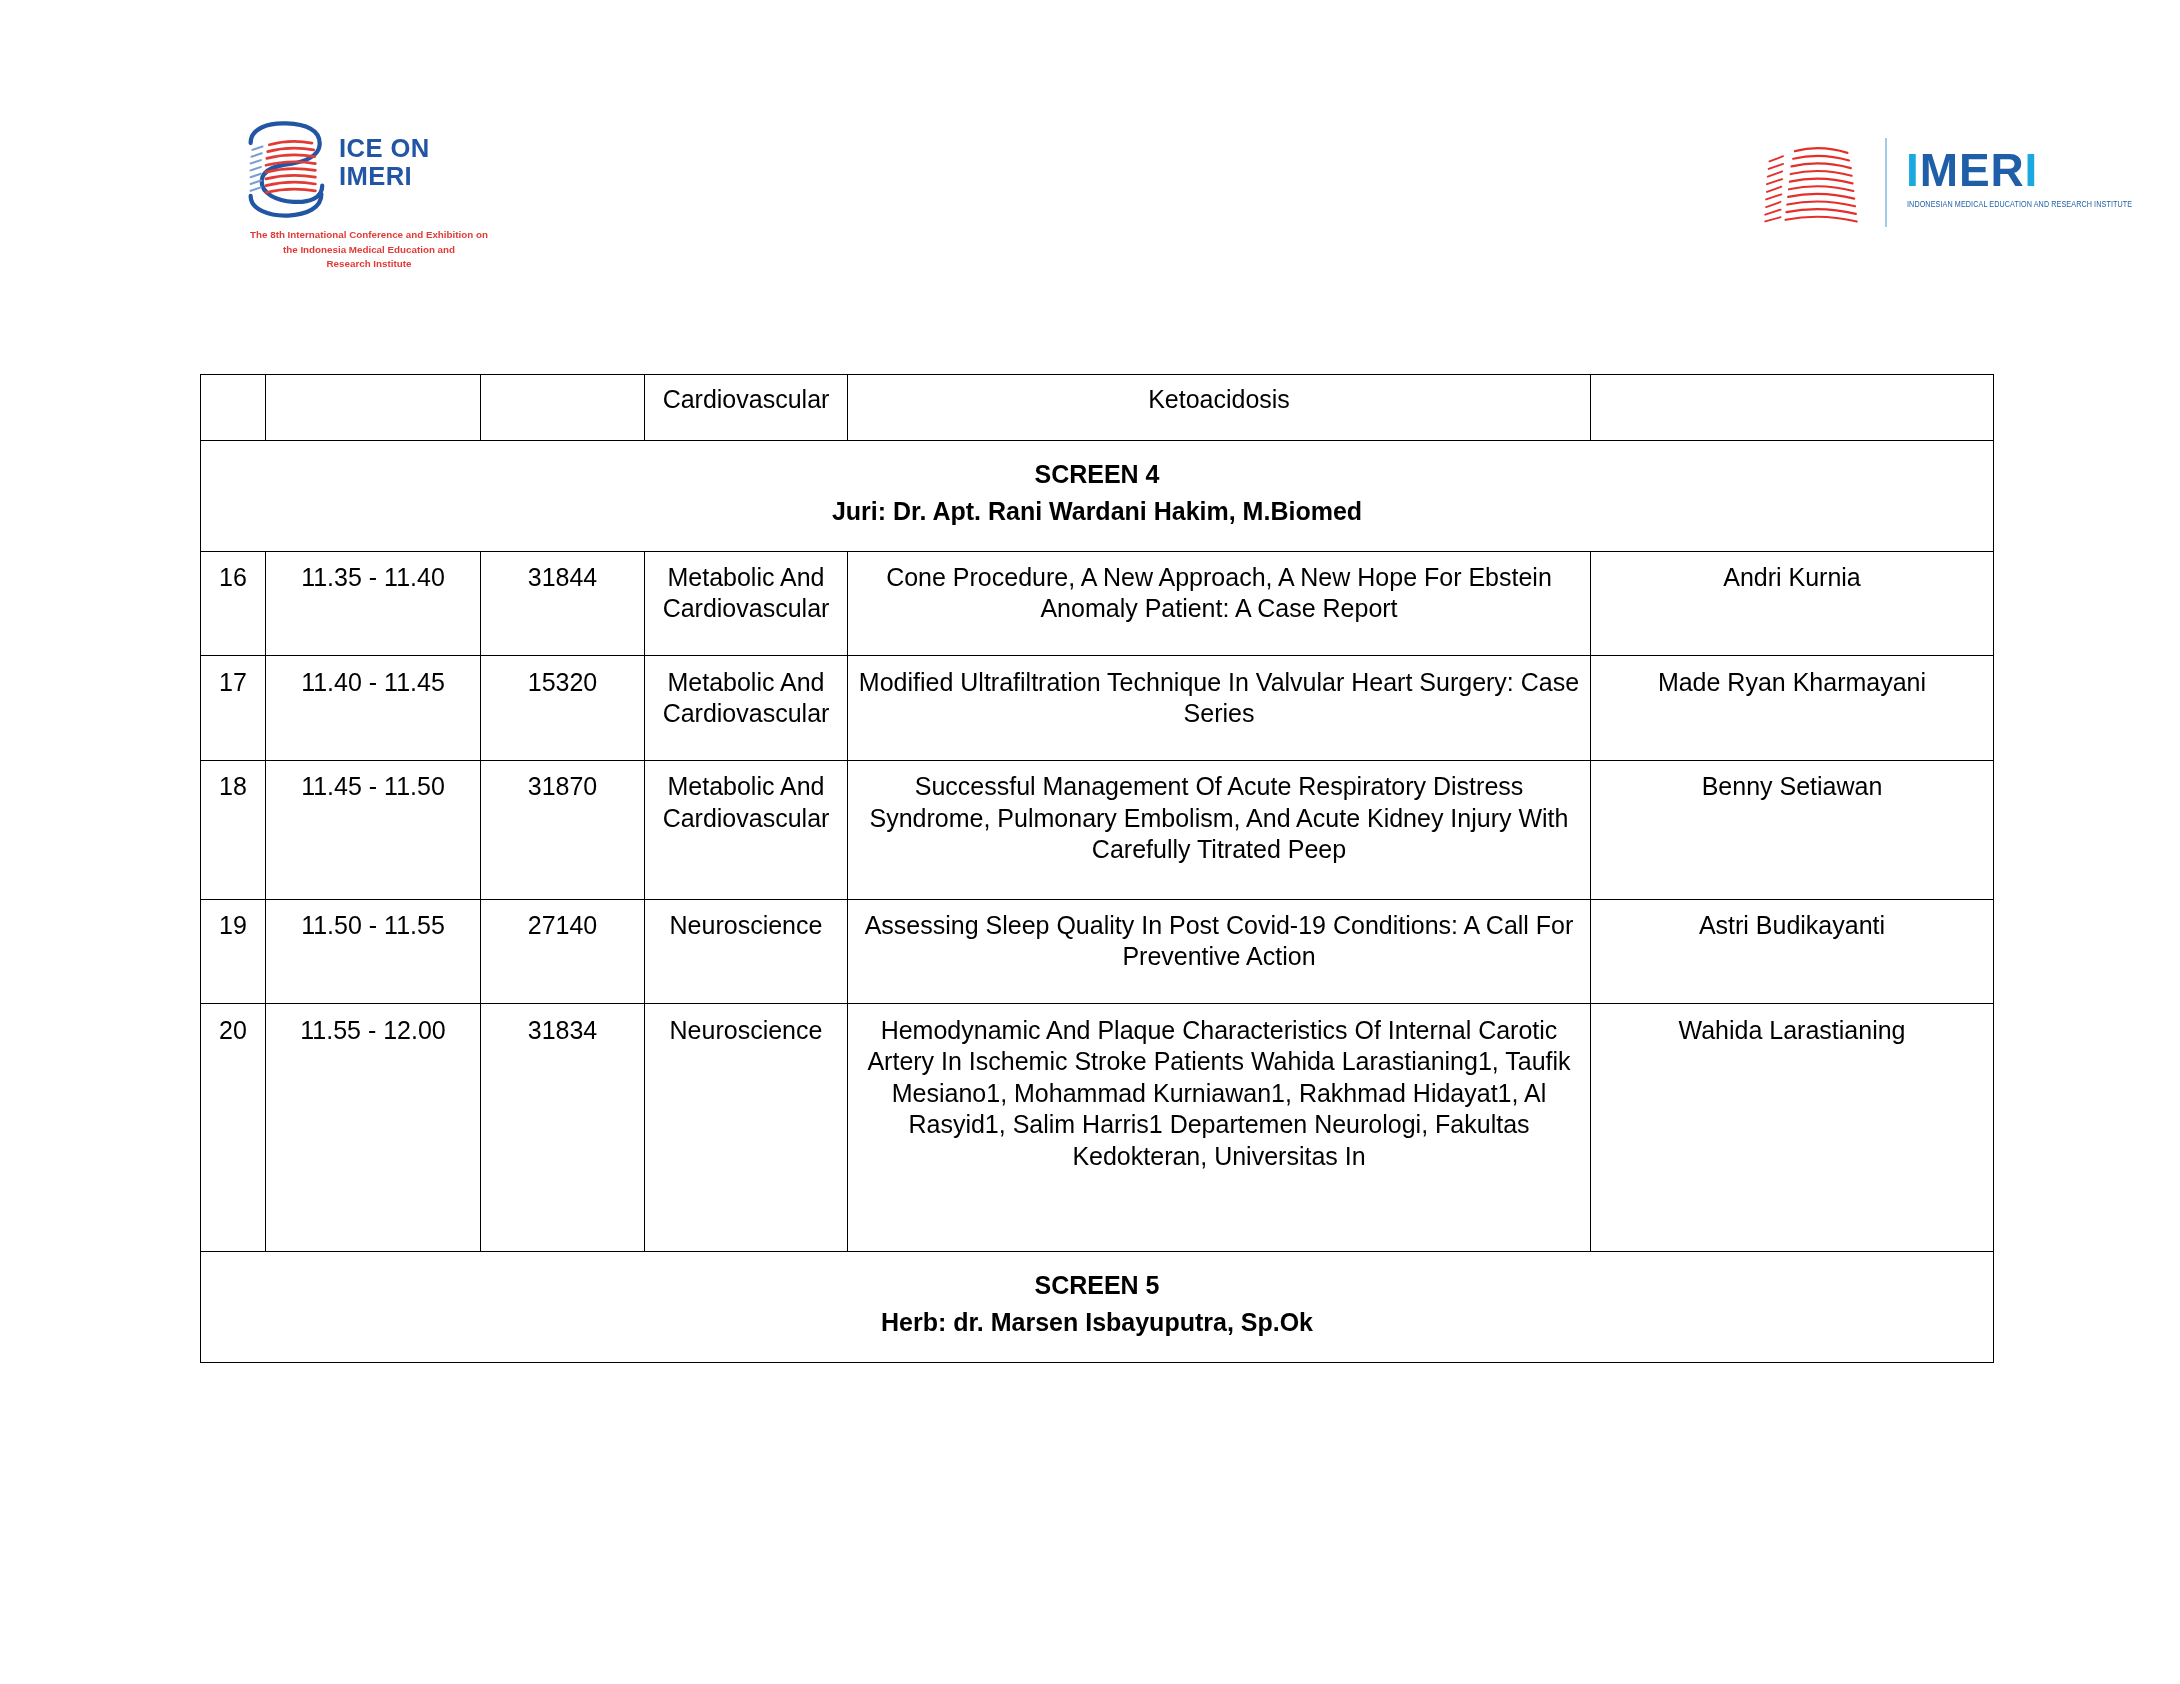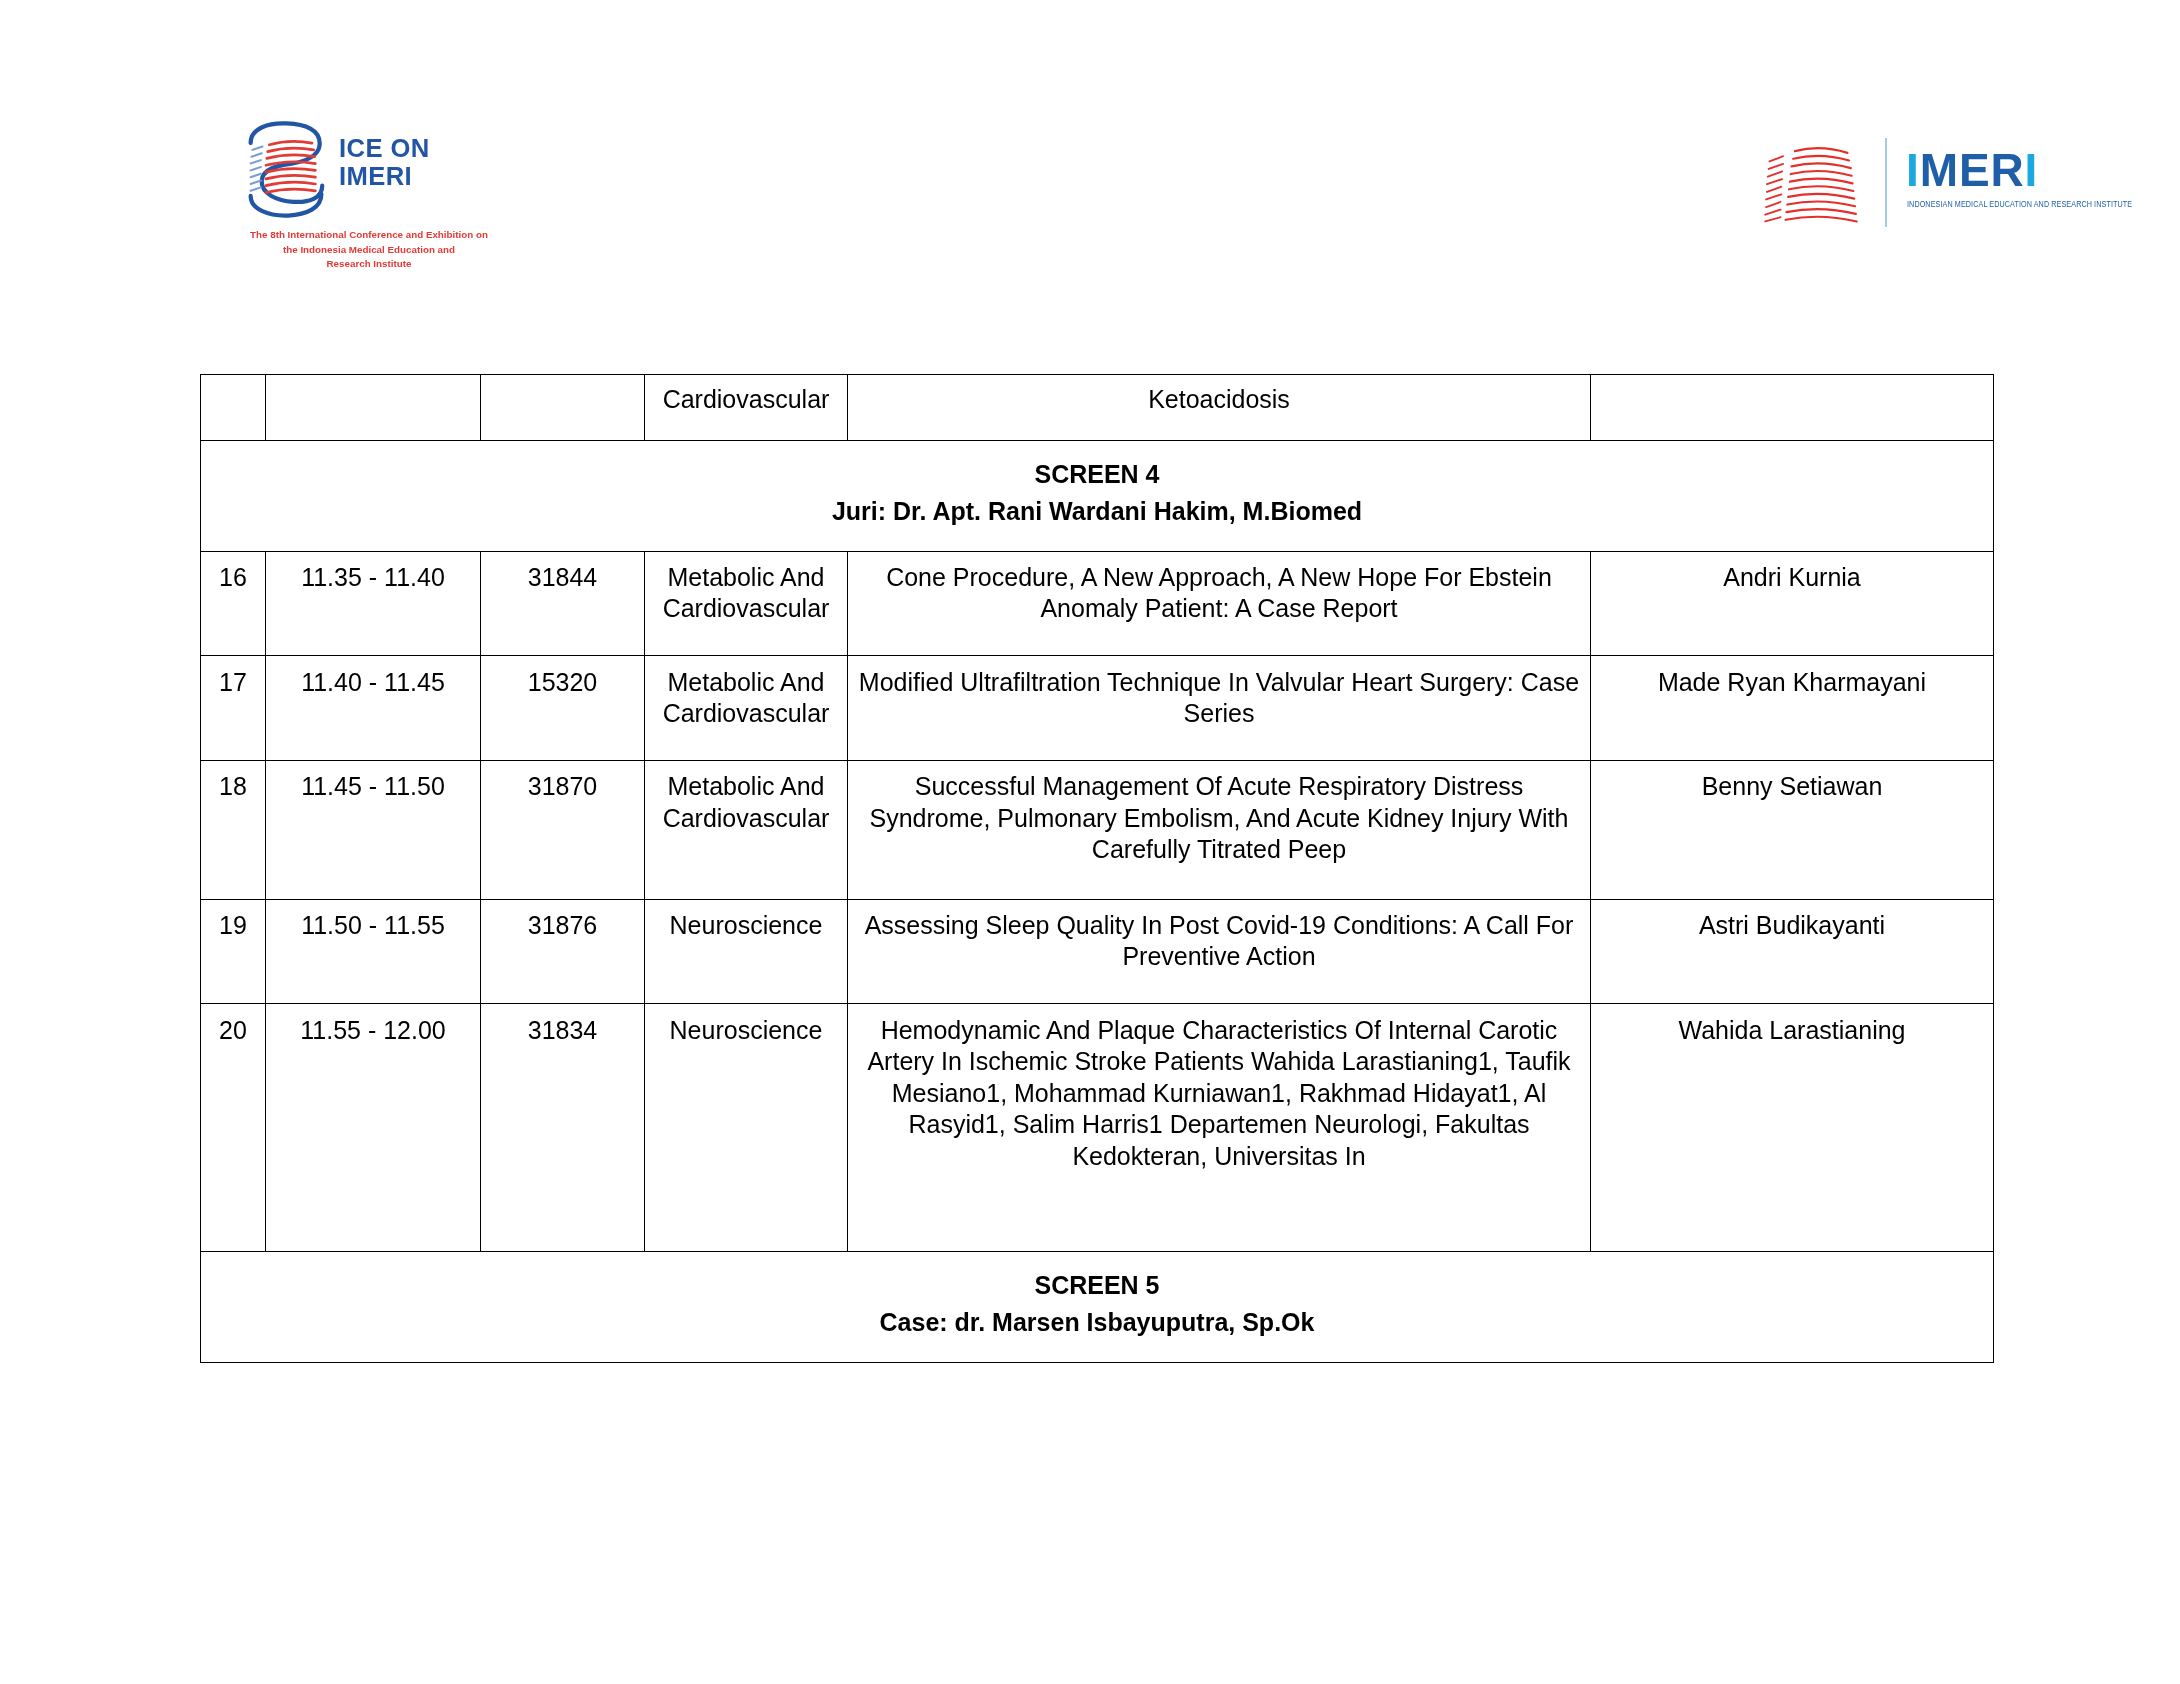--- a/index.html
+++ b/index.html
@@ -279,39 +279,39 @@
         <td class="c-time">11.45 - 11.50</td>
         <td class="c-id">31870</td>
         <td class="c-topic">Metabolic And Cardiovascular</td>
         <td class="c-title">Successful Management Of Acute Respiratory Distress Syndrome, Pulmonary Embolism, And Acute Kidney Injury With Carefully Titrated Peep</td>
         <td class="c-speaker">Benny Setiawan</td>
       </tr>
 
       <tr class="data-row r19">
         <td class="c-no">19</td>
         <td class="c-time">11.50 - 11.55</td>
-        <td class="c-id">31876</td>
+        <td class="c-id">27140</td>
         <td class="c-topic">Neuroscience</td>
         <td class="c-title">Assessing Sleep Quality In Post Covid-19 Conditions: A Call For Preventive Action</td>
         <td class="c-speaker">Astri Budikayanti</td>
       </tr>
 
       <tr class="data-row r20">
         <td class="c-no">20</td>
         <td class="c-time">11.55 - 12.00</td>
         <td class="c-id">31834</td>
         <td class="c-topic">Neuroscience</td>
         <td class="c-title">Hemodynamic And Plaque Characteristics Of Internal Carotic Artery In Ischemic Stroke Patients Wahida Larastianing1, Taufik Mesiano1, Mohammad Kurniawan1, Rakhmad Hidayat1, Al Rasyid1, Salim Harris1 Departemen Neurologi, Fakultas Kedokteran, Universitas In</td>
         <td class="c-speaker">Wahida Larastianing</td>
       </tr>
 
       <tr class="screen-row">
         <td colspan="6">
           <div>SCREEN 5</div>
-          <div>Case: dr. Marsen Isbayuputra, Sp.Ok</div>
+          <div>Herb: dr. Marsen Isbayuputra, Sp.Ok</div>
         </td>
       </tr>
 
 
 
     </tbody>
   </table>
 </div>
 
 

